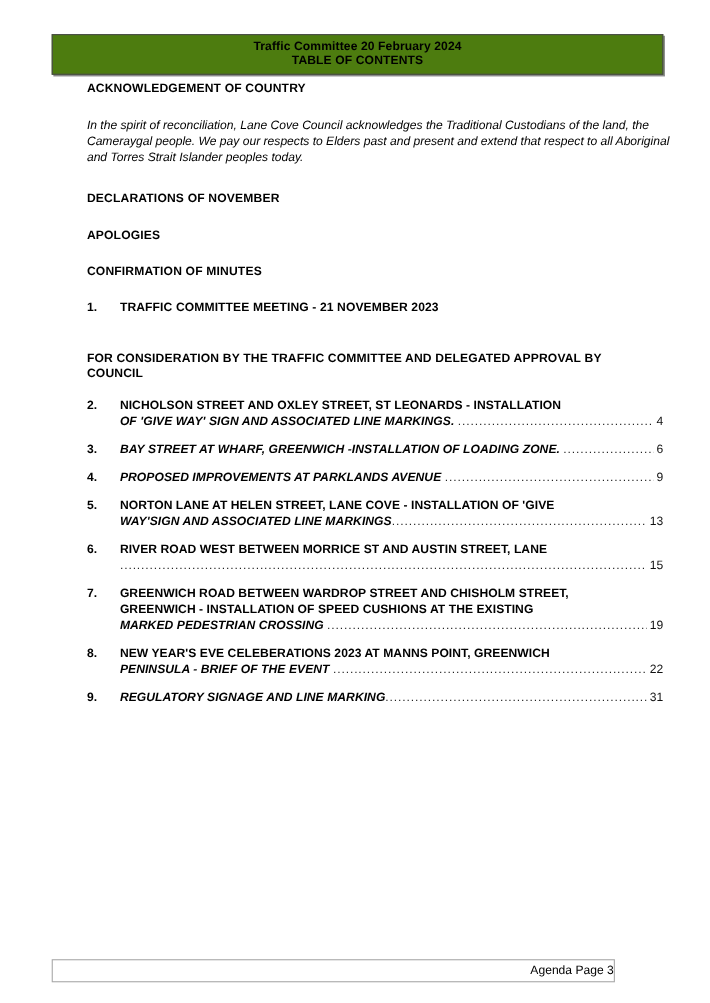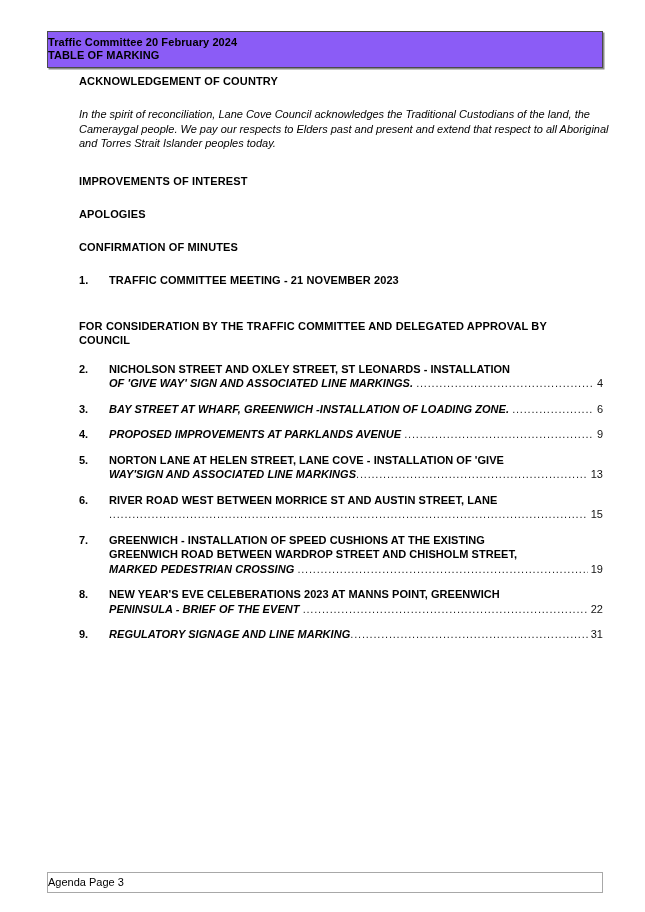--- a/index.html
+++ b/index.html
@@ -22,23 +22,24 @@
     box-sizing: border-box;
   }
 
   
   .header-box {
     position: absolute;
     left: 47px;
     top: 31px;
     width: 556px;
     box-sizing: border-box;
-    background: #8b5cf6;
+    background: #4d7c0f;
     border: 1px solid #4a4a4a;
     box-shadow: 1.5px 1.5px 0 #8a8a8a;
+    text-align: center;
     padding: 4px 0 5px 0;
   }
   .header-line {
     font-size: 11px;
     font-weight: bold;
     line-height: 13px;
     letter-spacing: 0.1px;
   }
 
   
@@ -135,50 +136,50 @@
     text-align: right;
     padding-left: 3px;
     color: #111111;
   }
 
   
   .footer-box {
     position: absolute;
     left: 47px;
     top: 872px;
-    width: 556px;
+    width: 512px;
     box-sizing: border-box;
     background: #ffffff;
     border: 1px solid #a8a8a8;
-    text-align: left;
+    text-align: right;
     padding: 2px 0 3px 0;
   }
   .footer-text {
     font-size: 11px;
     line-height: 14px;
   }
 </style>
 </head>
 <body>
 
 <div class="page">
 
   <div class="header-box">
     <div class="header-line">Traffic Committee 20 February 2024</div>
-    <div class="header-line">TABLE OF MARKING</div>
+    <div class="header-line">TABLE OF CONTENTS</div>
   </div>
 
   <div class="content">
 
     <div class="section-head">ACKNOWLEDGEMENT OF COUNTRY</div>
     <div class="gap-md"></div>
     <div class="ack-para">In the spirit of reconciliation, Lane Cove Council acknowledges the Traditional Custodians of the land, the Cameraygal people. We pay our respects to Elders past and present and extend that respect to all Aboriginal and Torres Strait Islander peoples today.</div>
     <div class="gap-lg"></div>
 
-    <div class="section-head">IMPROVEMENTS OF INTEREST</div>
+    <div class="section-head">DECLARATIONS OF NOVEMBER</div>
     <div class="gap-md"></div>
 
     <div class="section-head">APOLOGIES</div>
     <div class="gap-md"></div>
 
     <div class="section-head">CONFIRMATION OF MINUTES</div>
     <div class="gap-md"></div>
 
     <div class="item-plain">
       <span class="num">1.</span>
@@ -240,22 +241,22 @@
             <div class="toc-title">RIVER ROAD WEST BETWEEN MORRICE ST AND AUSTIN STREET, LANE</div>
             <div class="leader-row">
               <span class="dots">......................................................................................................................................</span>
               <span class="pg">15</span>
             </div>
           </span>
         </div>
         <div class="toc-entry">
           <span class="num">7.</span>
           <span class="toc-body">
+            <div class="toc-title">GREENWICH ROAD BETWEEN WARDROP STREET AND CHISHOLM STREET,</div>
             <div class="toc-title">GREENWICH - INSTALLATION OF SPEED CUSHIONS AT THE EXISTING</div>
-            <div class="toc-title">GREENWICH ROAD BETWEEN WARDROP STREET AND CHISHOLM STREET,</div>
             <div class="leader-row">
               <span class="lr-text">MARKED PEDESTRIAN CROSSING </span>
               <span class="dots">......................................................................................................................................</span>
               <span class="pg">19</span>
             </div>
           </span>
         </div>
         <div class="toc-entry">
           <span class="num">8.</span>
           <span class="toc-body">

